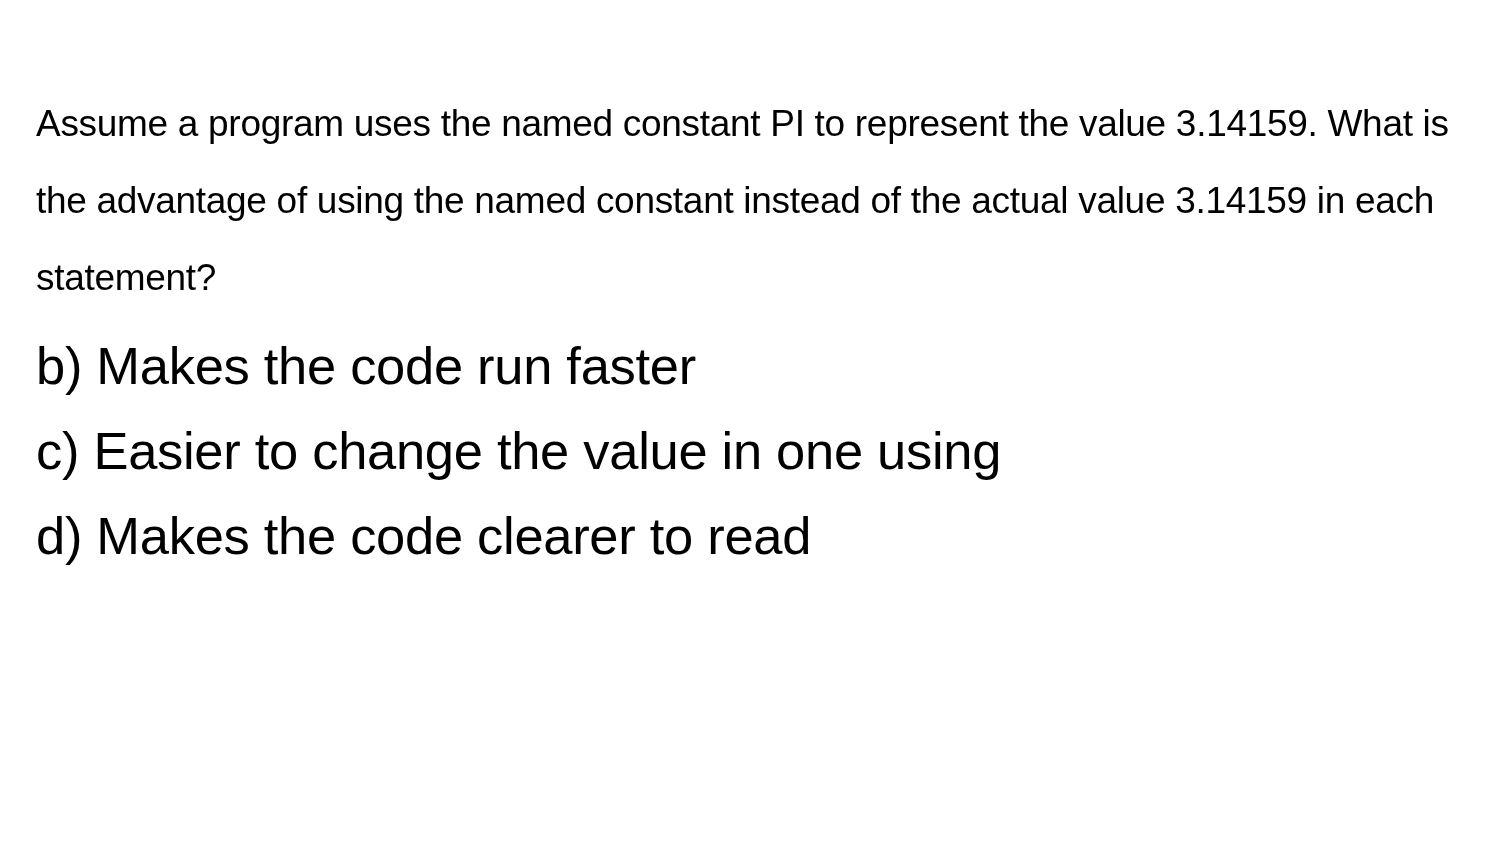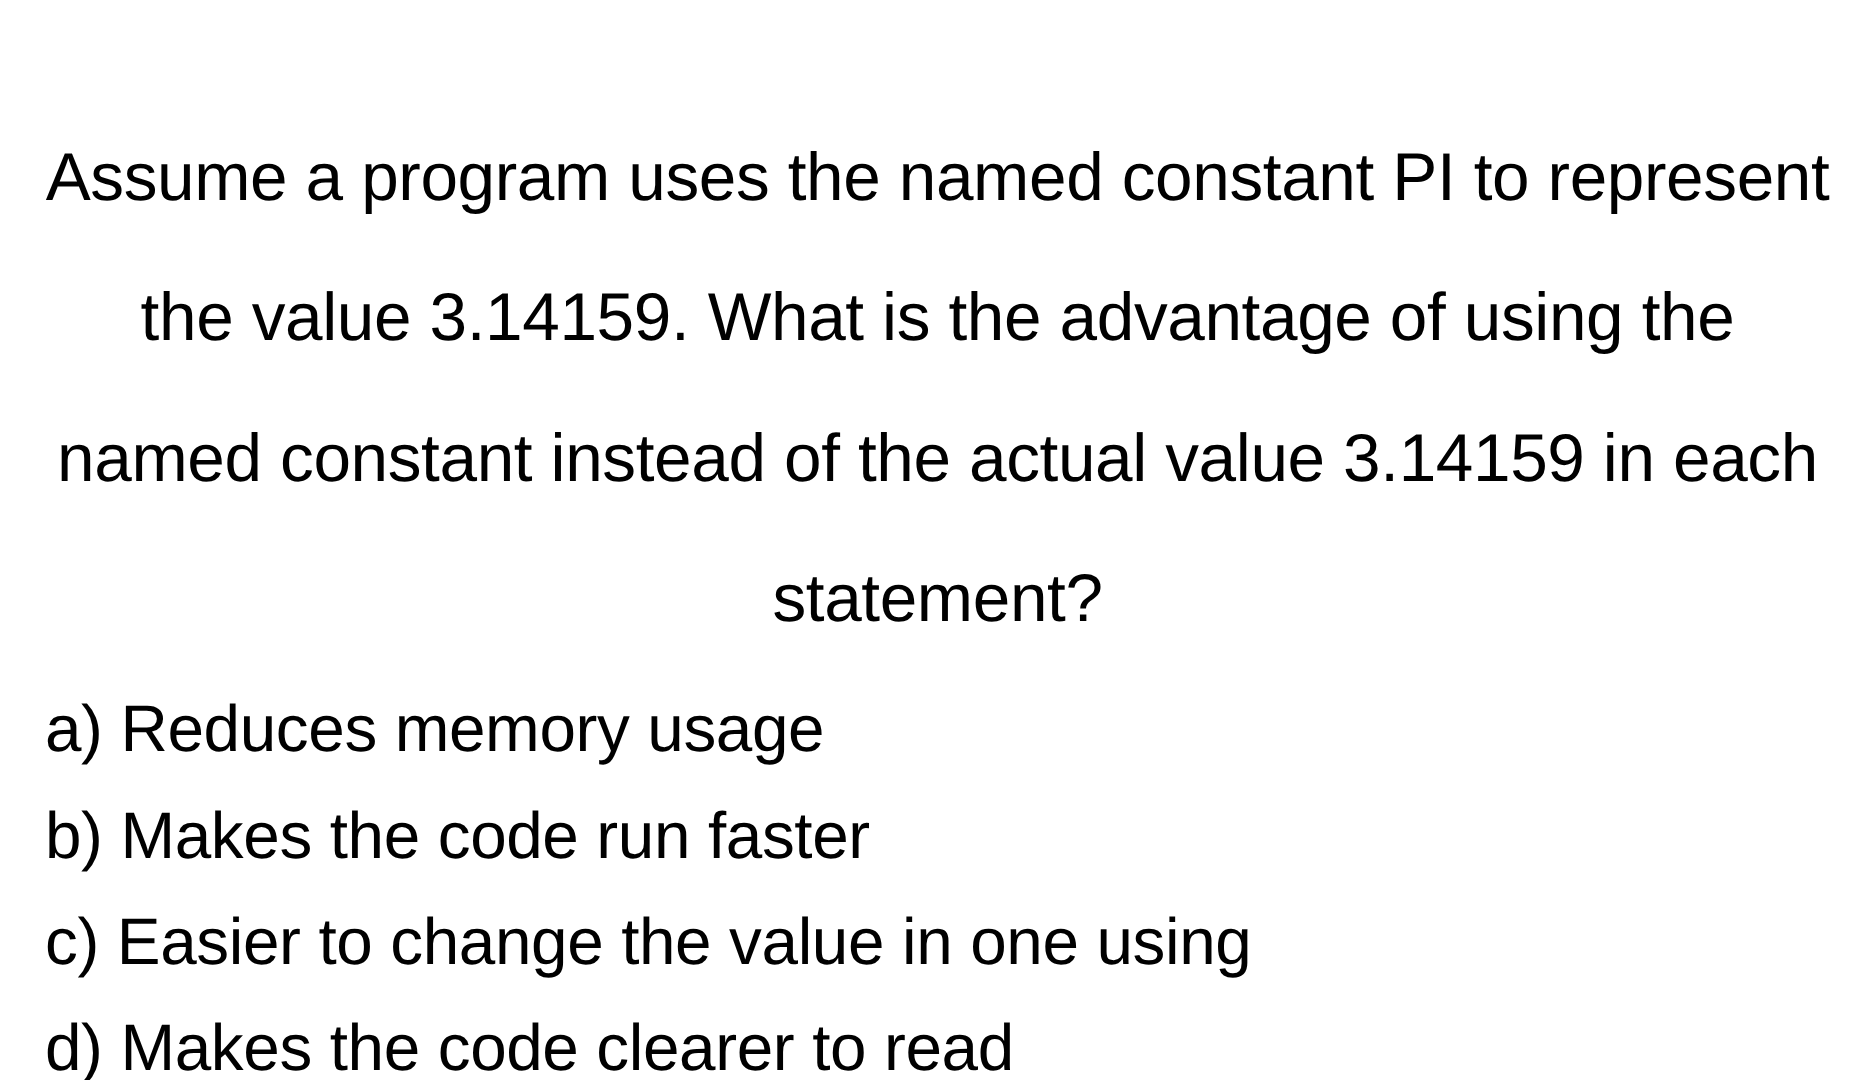--- a/index.html
+++ b/index.html
@@ -9,37 +9,35 @@
     color: #000000;
     font-weight: 400;
   }
   .content {
     position: absolute;
     left: 36px;
     right: 36px;
     top: 86px;
   }
   .question-text {
-    font-size: 54px;
+    font-size: 37px;
     line-height: 2.08;
     letter-spacing: -0.3px;
-    text-align: center;
   }
   .answers {
     font-size: 52.5px;
     line-height: 1.62;
     letter-spacing: -0.3px;
     margin-top: 6px;
   }
   .answer-item { white-space: nowrap; }
 </style>
 </head>
 <body>
 
 <div class="content">
   <div class="question-text">Assume a program uses the named constant PI to represent the value 3.14159. What is the advantage of using the named constant instead of the actual value 3.14159 in each statement?</div>
   <div class="answers">
-    <div class="answer-item">a) Reduces memory usage</div>
     <div class="answer-item">b) Makes the code run faster</div>
     <div class="answer-item">c) Easier to change the value in one using</div>
     <div class="answer-item">d) Makes the code clearer to read</div>
   </div>
 </div>
 
 </body></html>

